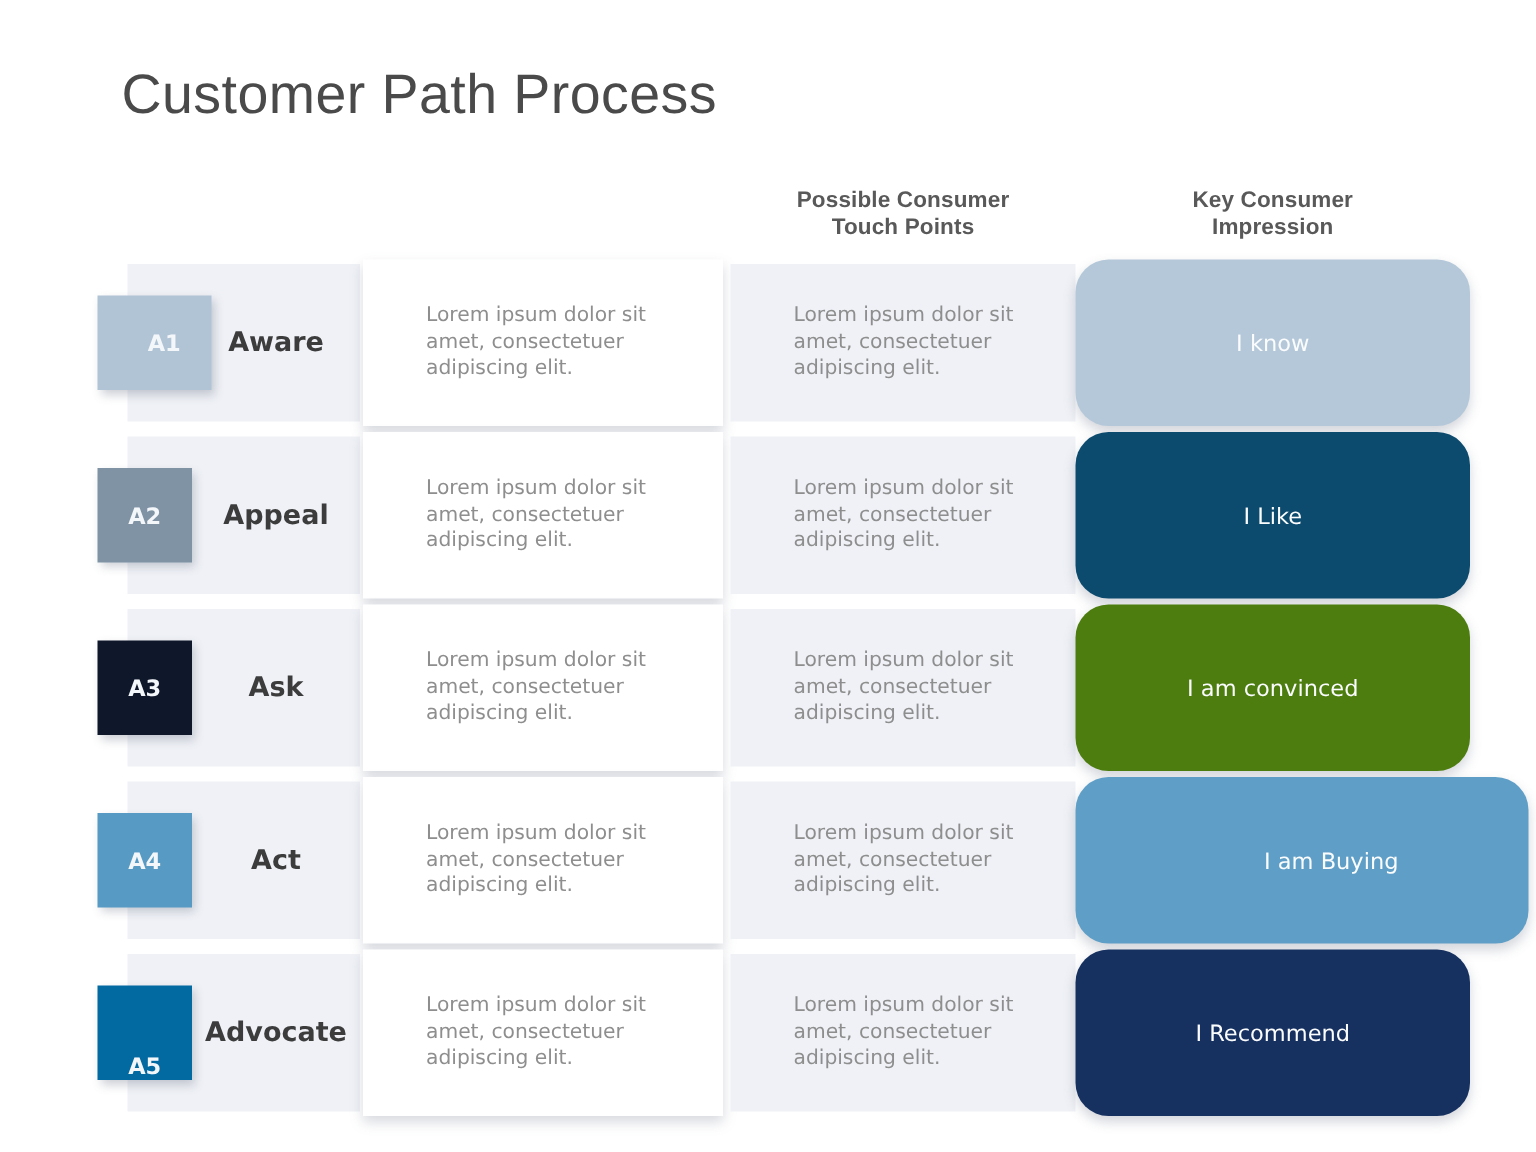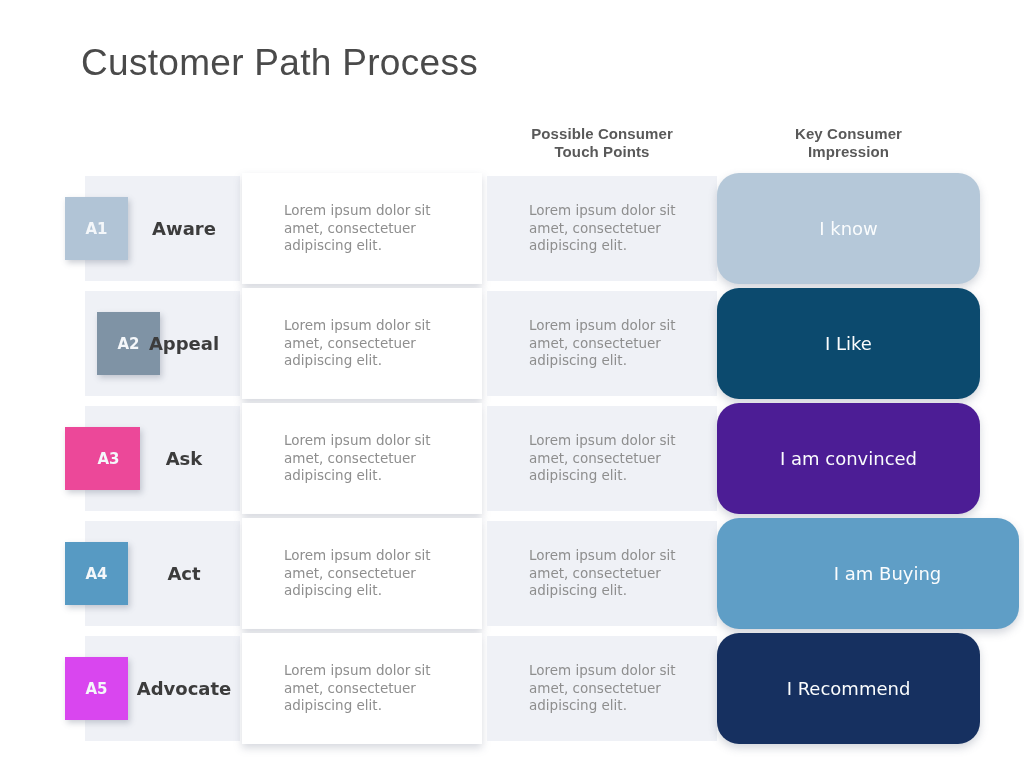--- a/index.html
+++ b/index.html
@@ -97,85 +97,85 @@
     width: 230px; height: 105px;
     background: #eff1f6;
     display: flex; align-items: center;
   }
   .impression {
     position: absolute;
     left: 717px; top: -3px;
     width: 263px; height: 111px;
     border-radius: 22px;
     display: flex; align-items: center; justify-content: center;
-    font-size: 18px;
+    font-size: 15px;
     color: #fafcfd;
     box-shadow: 0 4px 8px rgba(110,120,140,0.30);
   }
 </style>
 </head>
 <body>
 
 <div class="slide">
 
   <h1 class="title">Customer Path Process</h1>
 
   <div class="col-header h-touch">Possible Consumer
 Touch Points</div>
   <div class="col-header h-impression">Key Consumer
 Impression</div>
 
   <div class="rows" id="rows">
     <div class="row">
       <div class="label-strip"></div>
-      <div class="badge" style="background: rgb(177, 196, 214);">
+      <div class="badge" style="background: rgb(177, 196, 214); padding-left: 13px;">
         <span>A1</span>
       </div>
       <div class="stage">Aware</div>
       <div class="behavior-card">
         <p>Lorem ipsum dolor sit amet, consectetuer adipiscing elit.</p>
       </div>
       <div class="touch-strip">
         <p>Lorem ipsum dolor sit amet, consectetuer adipiscing elit.</p>
       </div>
       <div class="impression" style="background: rgb(181, 200, 217);">
         <span>I know</span>
       </div>
     </div>
 
     <div class="row">
       <div class="label-strip"></div>
-      <div class="badge" style="background: rgb(127, 147, 165); margin-left: 32px;">
+      <div class="badge" style="background: rgb(127, 147, 165);">
         <span>A2</span>
       </div>
       <div class="stage">Appeal</div>
       <div class="behavior-card">
         <p>Lorem ipsum dolor sit amet, consectetuer adipiscing elit.</p>
       </div>
       <div class="touch-strip">
         <p>Lorem ipsum dolor sit amet, consectetuer adipiscing elit.</p>
       </div>
       <div class="impression" style="background: #0c4a6e;">
         <span>I Like</span>
       </div>
     </div>
 
     <div class="row">
       <div class="label-strip"></div>
-      <div class="badge" style="background: #ec4899; padding-left: 12px;">
+      <div class="badge" style="background: #0f172a;">
         <span>A3</span>
       </div>
       <div class="stage">Ask</div>
       <div class="behavior-card">
         <p>Lorem ipsum dolor sit amet, consectetuer adipiscing elit.</p>
       </div>
       <div class="touch-strip">
         <p>Lorem ipsum dolor sit amet, consectetuer adipiscing elit.</p>
       </div>
-      <div class="impression" style="background: #4c1d95;">
+      <div class="impression" style="background: #4d7c0f;">
         <span>I am convinced</span>
       </div>
     </div>
 
     <div class="row">
       <div class="label-strip"></div>
       <div class="badge" style="background: rgb(87, 154, 195);">
         <span>A4</span>
       </div>
       <div class="stage">Act</div>
@@ -185,21 +185,21 @@
       <div class="touch-strip">
         <p>Lorem ipsum dolor sit amet, consectetuer adipiscing elit.</p>
       </div>
       <div class="impression" style="background: rgb(95, 158, 198); padding-left: 39px;">
         <span>I am Buying</span>
       </div>
     </div>
 
     <div class="row">
       <div class="label-strip"></div>
-      <div class="badge" style="background: #d946ef;">
+      <div class="badge" style="background: #0369a1; align-items: flex-end;">
         <span>A5</span>
       </div>
       <div class="stage">Advocate</div>
       <div class="behavior-card">
         <p>Lorem ipsum dolor sit amet, consectetuer adipiscing elit.</p>
       </div>
       <div class="touch-strip">
         <p>Lorem ipsum dolor sit amet, consectetuer adipiscing elit.</p>
       </div>
       <div class="impression" style="background: rgb(22, 48, 96);">

